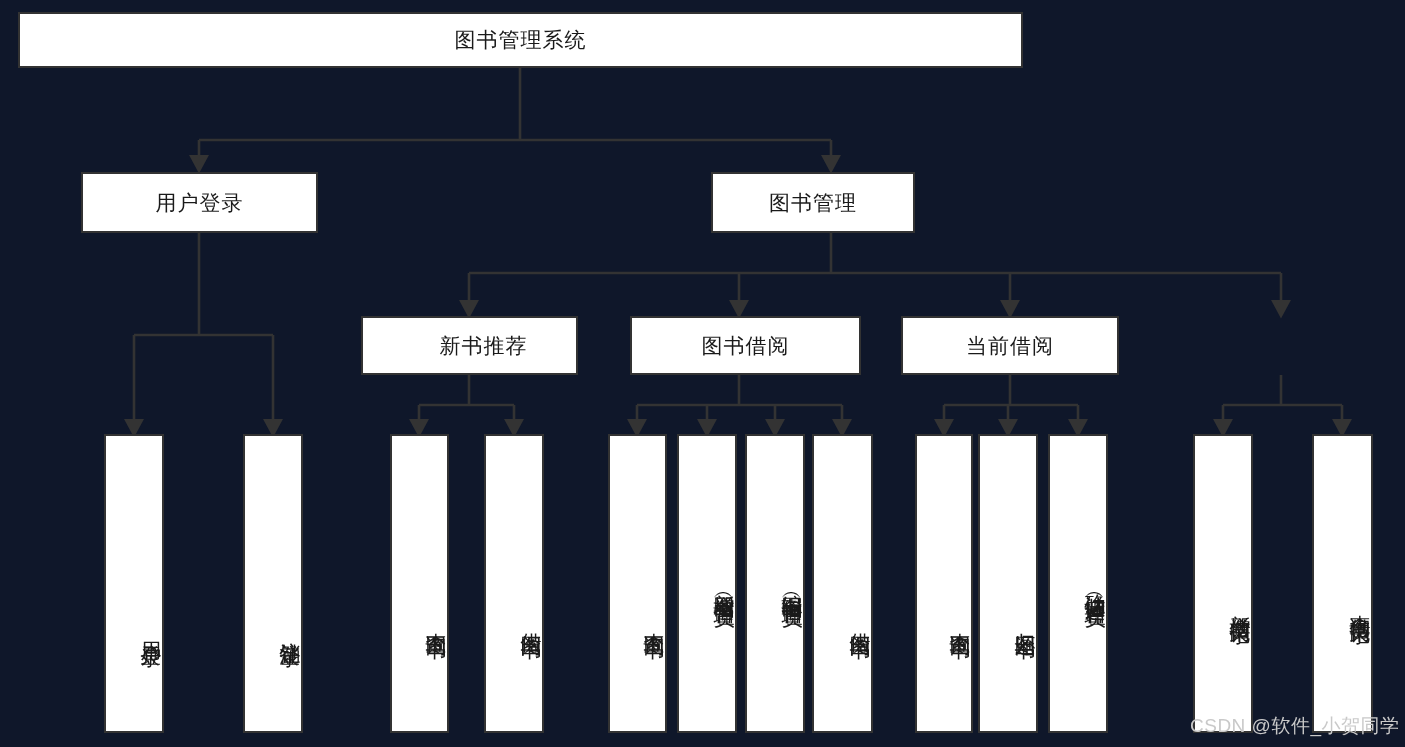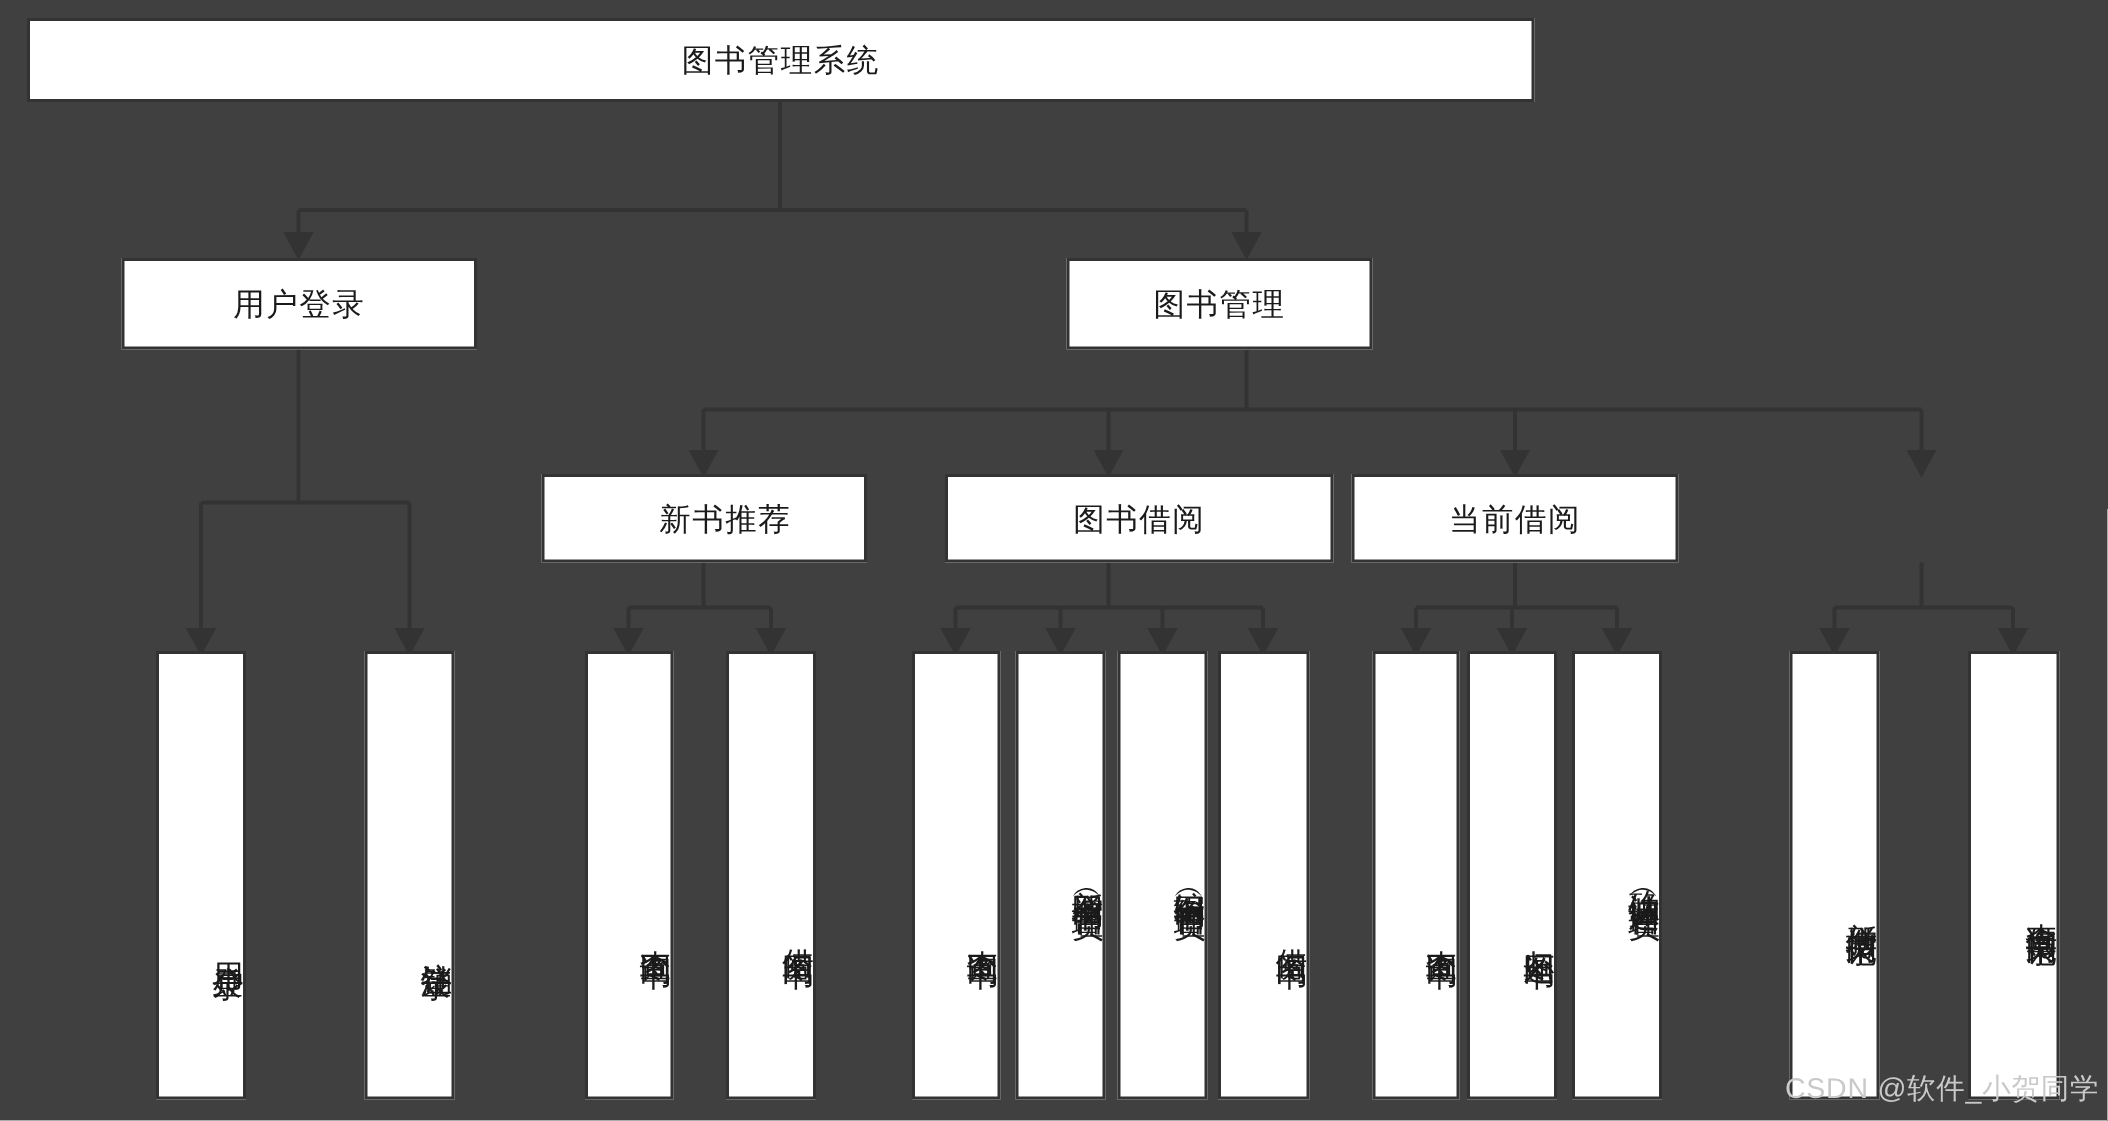--- a/index.html
+++ b/index.html
@@ -4,21 +4,21 @@
 <style>
   html, body {
     margin: 0;
     padding: 0;
     background: #ffffff;
   }
   #canvas {
     position: relative;
     width: 1405px;
     height: 747px;
-    background: #404040;
+    background: #0f172a;
     font-family: "Liberation Sans", "DejaVu Sans", sans-serif;
     overflow: hidden;
   }
   #svg-layer {
     position: absolute;
     left: 0;
     top: 0;
     width: 1405px;
     height: 747px;
   }
@@ -124,21 +124,21 @@
   <div class="node horiz" style="left:81px; top:172px; width:237px; height:61px;">
     <span>用户登录</span>
   </div>
   <div class="node horiz" style="left:711px; top:172px; width:204px; height:61px;">
     <span>图书管理</span>
   </div>
 
   <div class="node horiz" style="left:361px; top:316px; width:217px; height:59px;padding-left:28px;">
     <span>新书推荐</span>
   </div>
-  <div class="node horiz" style="left:630px; top:316px; width:259px; height:59px;">
+  <div class="node horiz" style="left:630px; top:316px; width:231px; height:59px;">
     <span>图书借阅</span>
   </div>
   <div class="node horiz" style="left:901px; top:316px; width:218px; height:59px;">
     <span>当前借阅</span>
   </div>
 
   <div class="node vert" style="left:104px; top:434px; width:60px; height:299px;">
     <span class="vlabel" style="margin-top:90px;">用户登录</span>
   </div>
   <div class="node vert" style="left:243px; top:434px; width:60px; height:299px;">

